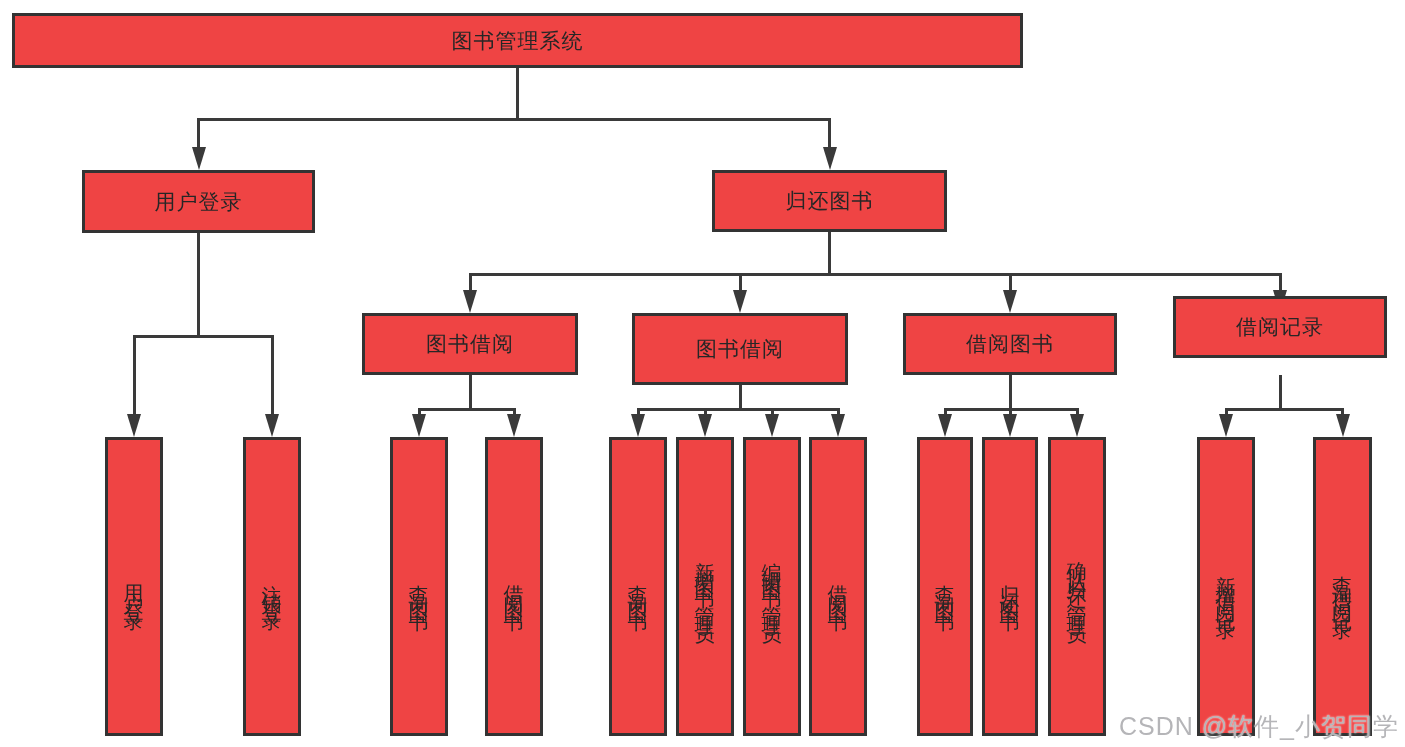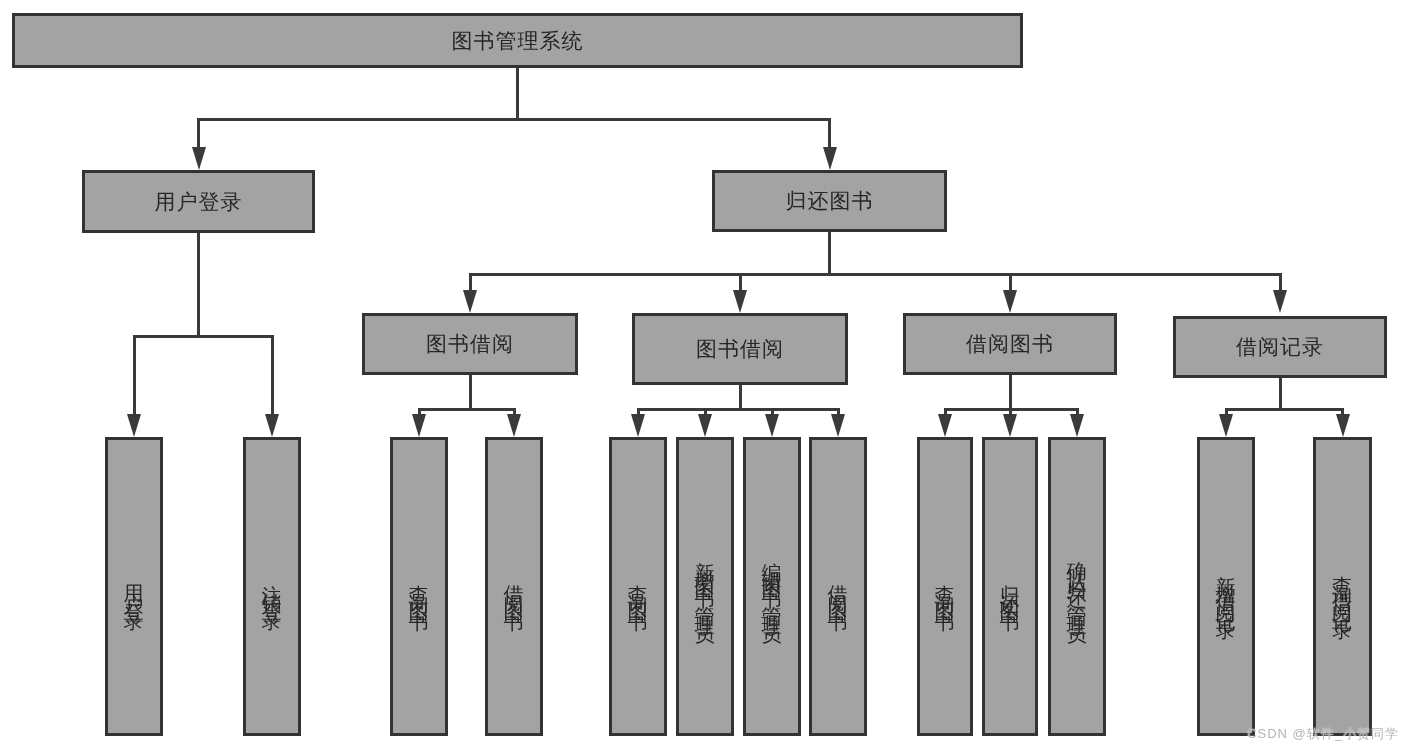--- a/index.html
+++ b/index.html
@@ -7,21 +7,21 @@
     position: relative;
     width: 1405px;
     height: 747px;
     background: #ffffff;
     overflow: hidden;
     font-family: "Liberation Sans", sans-serif;
   }
   .node {
     position: absolute;
     box-sizing: border-box;
-    background: #a3a3a3;
+    background: #ef4444;
     border: 3px solid #333333;
     display: flex;
     align-items: center;
     justify-content: center;
     color: #262626;
     z-index: 2;
   }
   .node.h { font-size: 21px; letter-spacing: 1px; }
   .node.v .vtext {
     writing-mode: vertical-rl;
@@ -37,21 +37,21 @@
     width: 0; height: 0;
     border-left: 7px solid transparent;
     border-right: 7px solid transparent;
     border-top: 23px solid #3a3a3a;
     z-index: 1;
   }
   .watermark {
     position: absolute;
     right: 6px;
     bottom: 4px;
-    font-size: 13px;
+    font-size: 25px;
     letter-spacing: 1px;
     color: #b5b5b8;
     text-shadow: 0 0 2px #ffffff;
     z-index: 3;
     white-space: nowrap;
   }
 </style>
 </head>
 <body>
 
@@ -68,21 +68,21 @@
       </div>
       <div class="node h" style="left: 362px; top: 313px; width: 216px; height: 62px;">
         <span class="htext">图书借阅</span>
       </div>
       <div class="node h" style="left: 632px; top: 313px; width: 216px; height: 72px;">
         <span class="htext">图书借阅</span>
       </div>
       <div class="node h" style="left: 903px; top: 313px; width: 214px; height: 62px;">
         <span class="htext">借阅图书</span>
       </div>
-      <div class="node h" style="left: 1173px; top: 316px; width: 214px; height: 62px;">
+      <div class="node h" style="left: 1173px; top: 296px; width: 214px; height: 62px;">
         <span class="htext">借阅记录</span>
       </div>
       <div class="node v" style="left: 105px; top: 437px; width: 58px; height: 299px;">
         <span class="vtext">用户登录</span>
       </div>
       <div class="node v" style="left: 243px; top: 437px; width: 58px; height: 299px;">
         <span class="vtext">注销登录</span>
       </div>
       <div class="node v" style="left: 390px; top: 437px; width: 58px; height: 299px;">
         <span class="vtext">查询图书</span>

